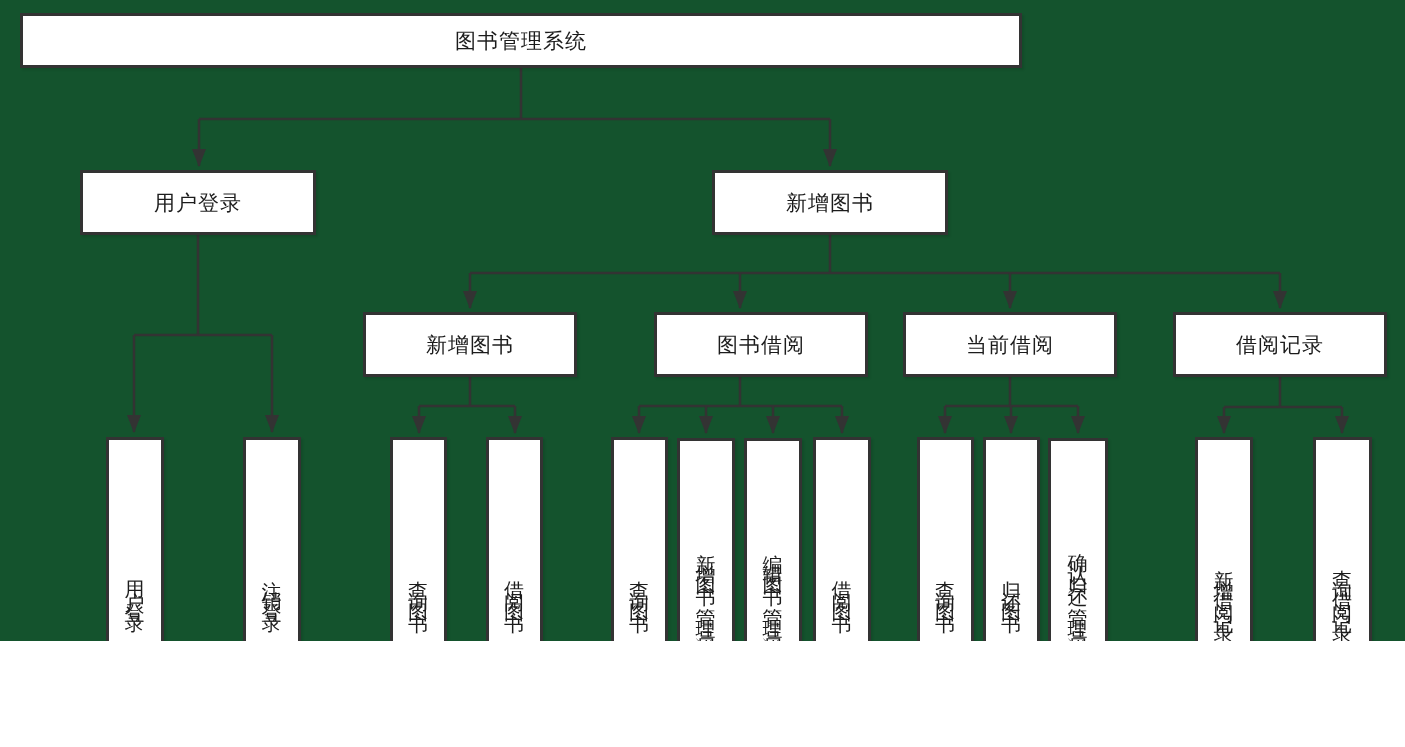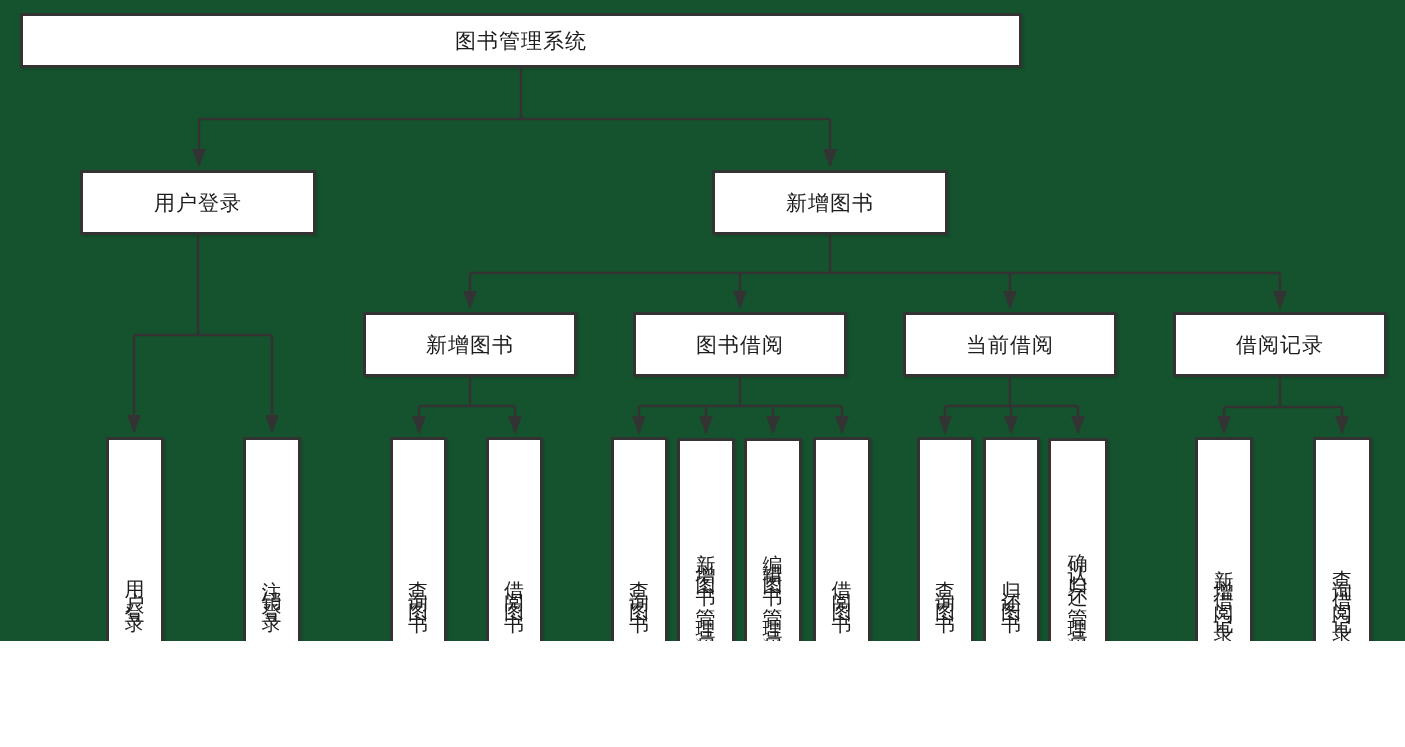--- a/index.html
+++ b/index.html
@@ -104,21 +104,21 @@
   <div class="box" style="left:80px;top:170px;width:236px;height:65px">
     <span class="lbl">用户登录</span>
   </div>
   <div class="box" style="left:712px;top:170px;width:236px;height:65px">
     <span class="lbl">新增图书</span>
   </div>
 
   <div class="box" style="left:363px;top:312px;width:214px;height:65px">
     <span class="lbl">新增图书</span>
   </div>
-  <div class="box" style="left:633px;top:312px;width:214px;height:65px">
+  <div class="box" style="left:654px;top:312px;width:214px;height:65px">
     <span class="lbl">图书借阅</span>
   </div>
   <div class="box" style="left:903px;top:312px;width:214px;height:65px">
     <span class="lbl">当前借阅</span>
   </div>
   <div class="box" style="left:1173px;top:312px;width:214px;height:65px">
     <span class="lbl">借阅记录</span>
   </div>
 
   <div class="box v" style="left:106px;top:437px;width:58px;height:299px">

